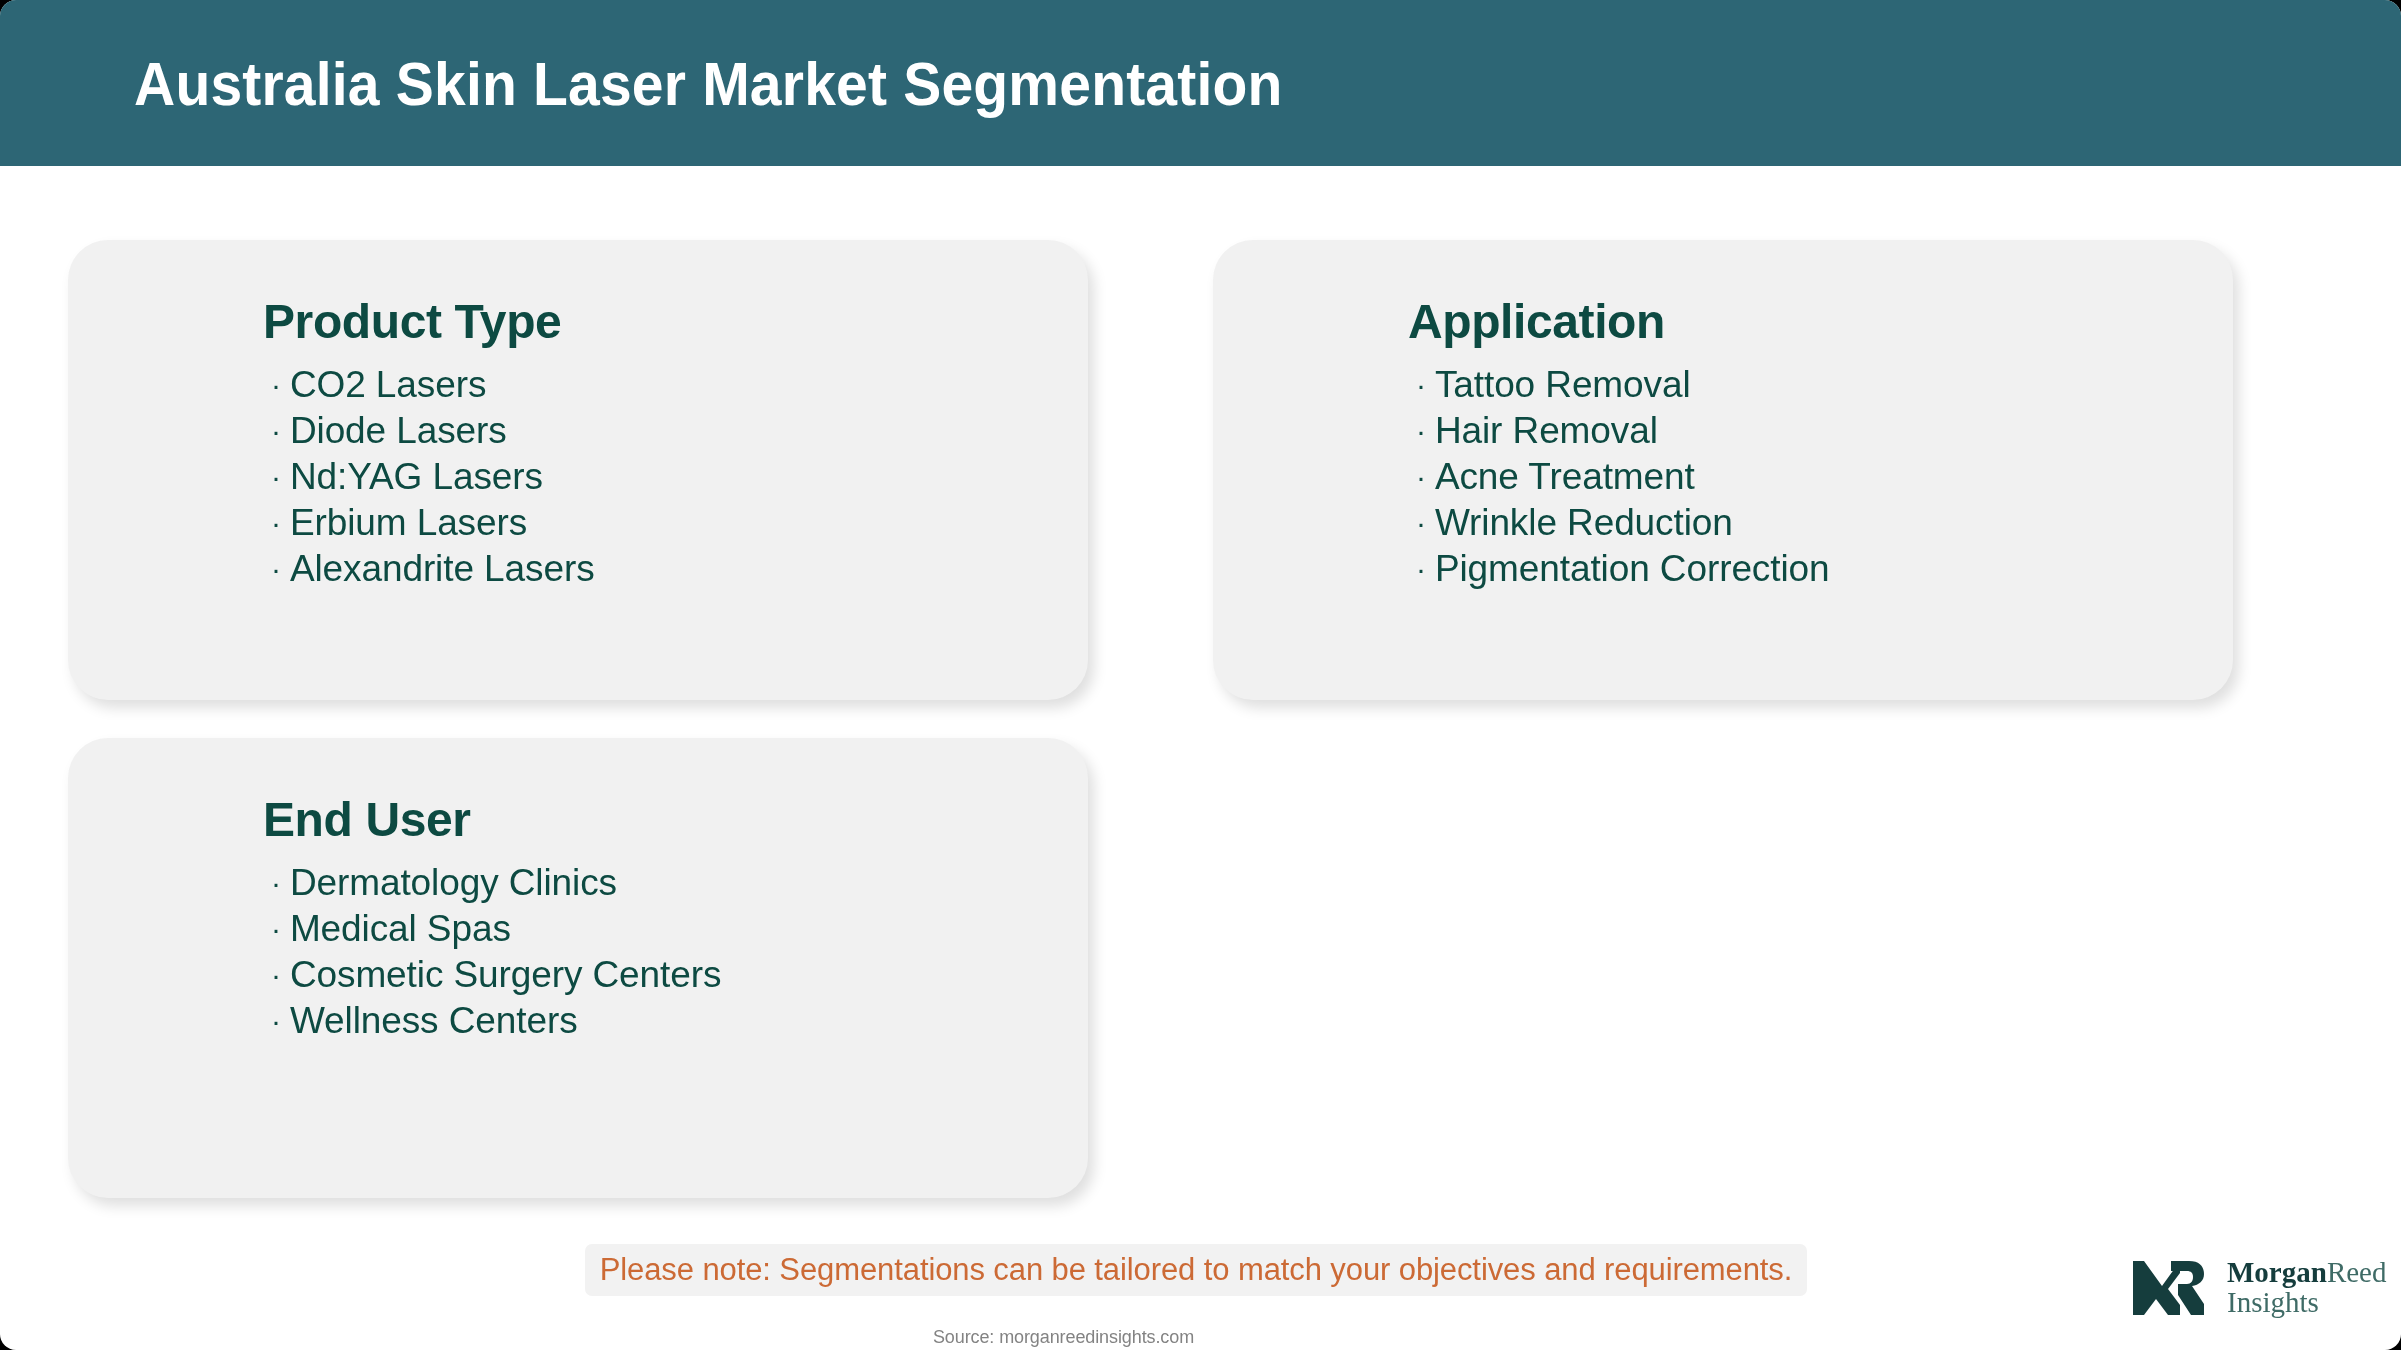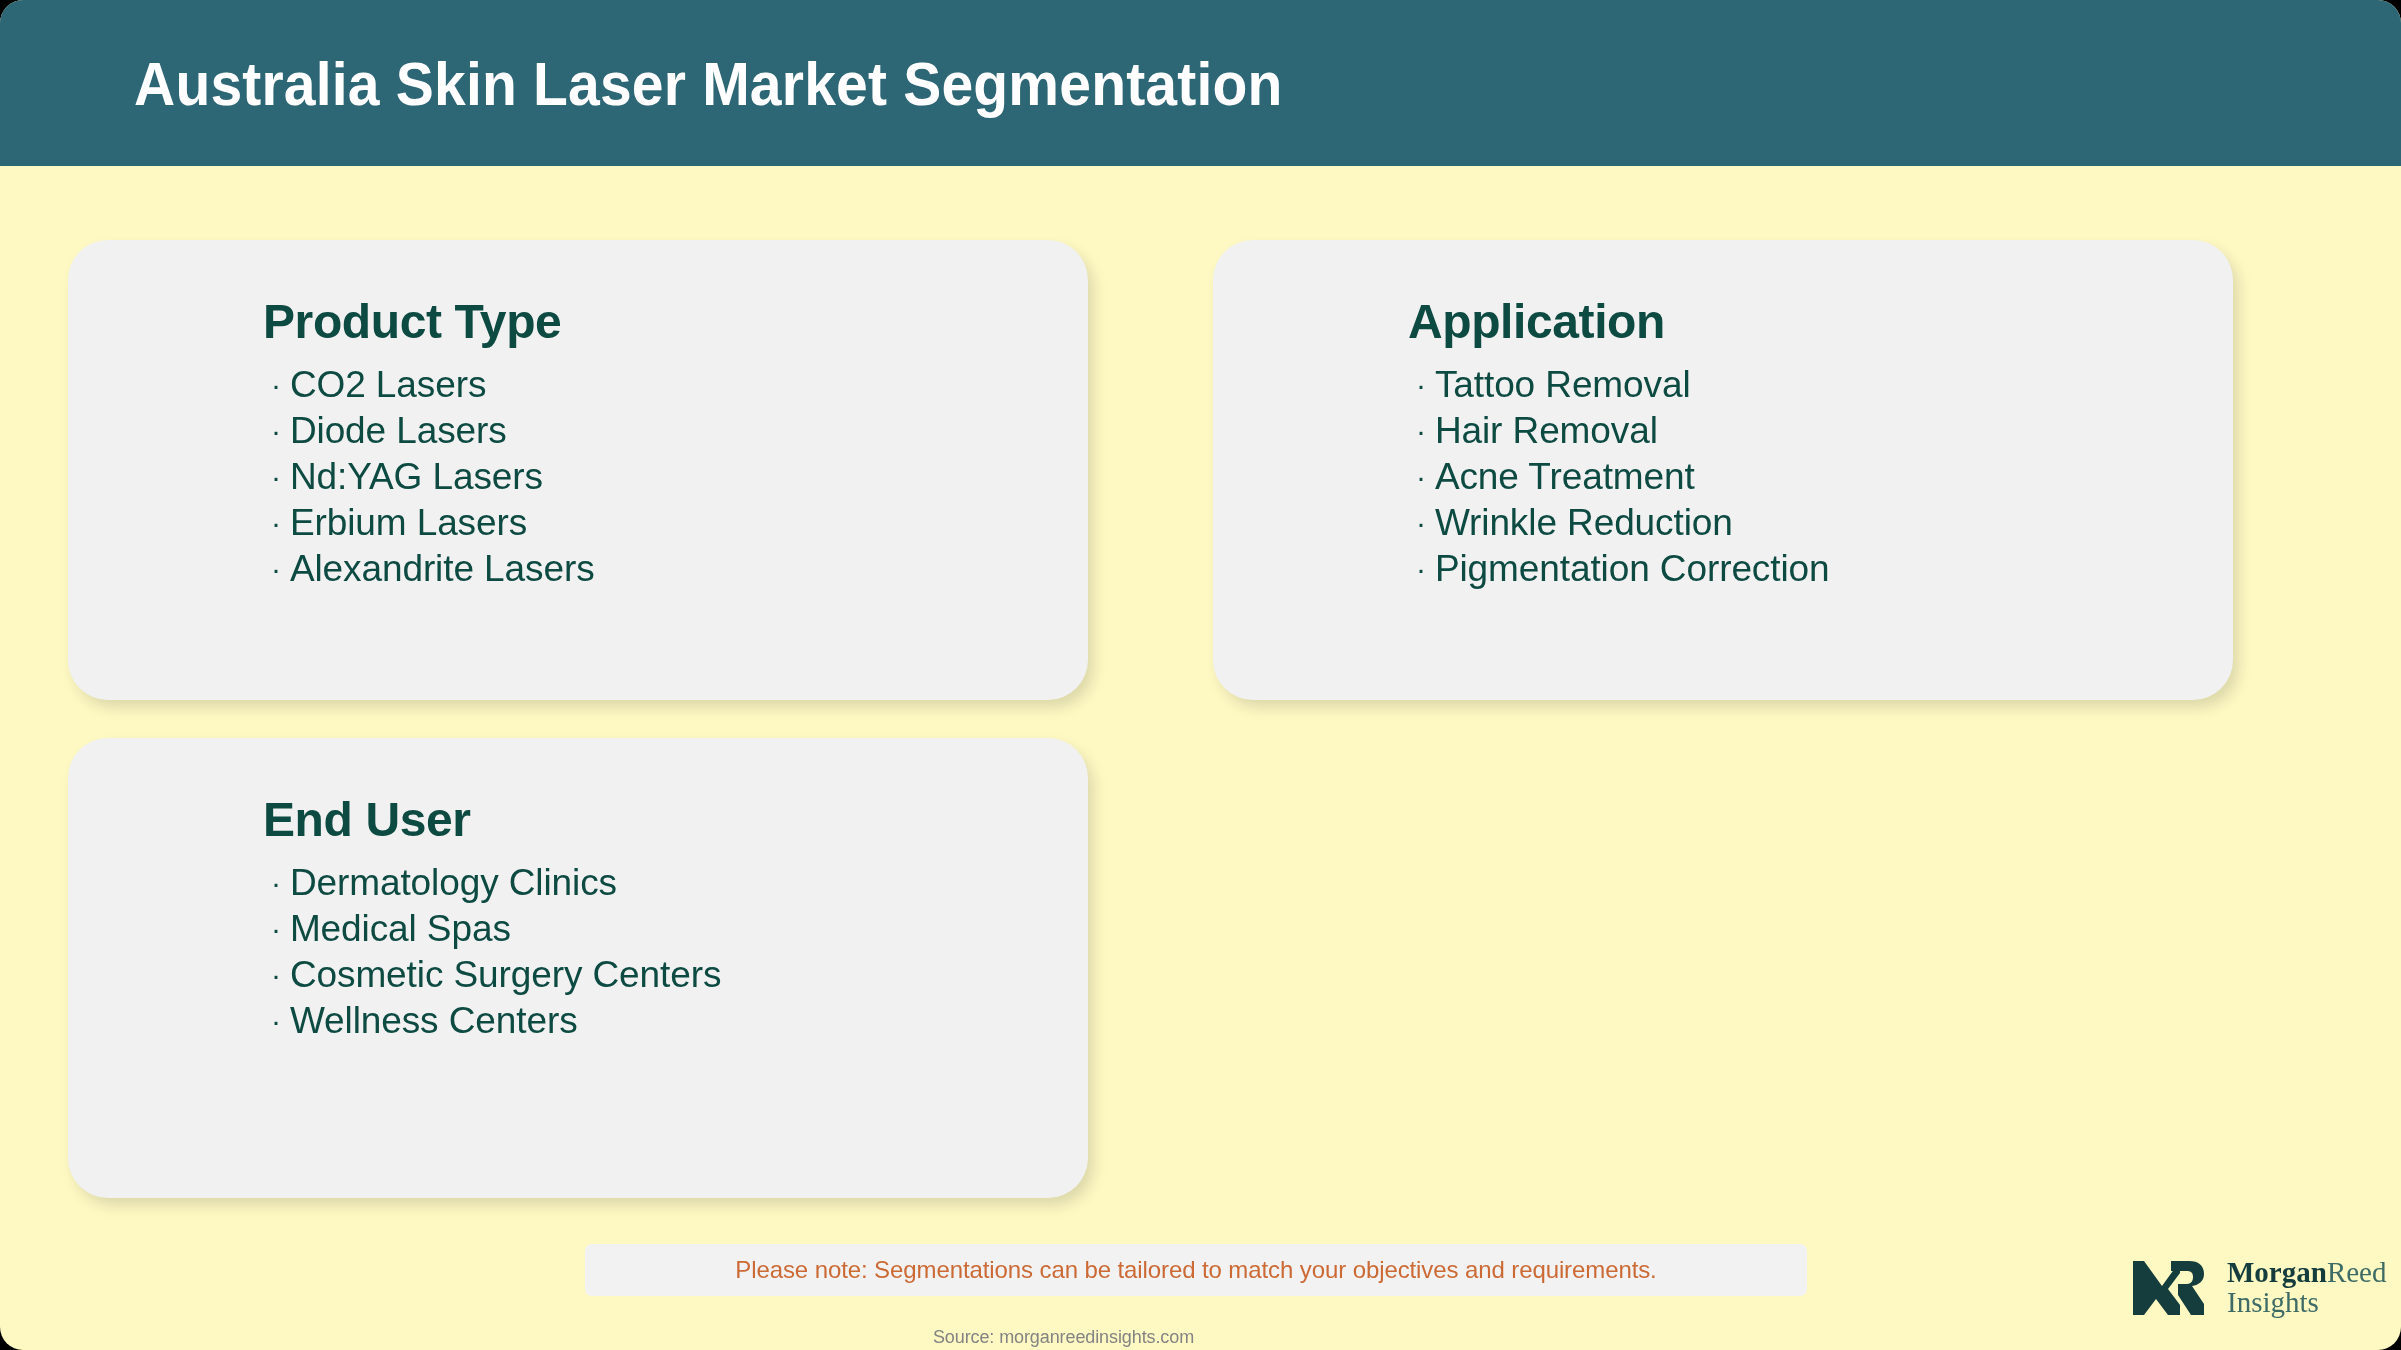--- a/index.html
+++ b/index.html
@@ -11,22 +11,22 @@
     width: 2401px;
     height: 1350px;
     overflow: hidden;
     font-family: "Liberation Sans", sans-serif;
   }
 
   .canvas {
     position: relative;
     width: 2401px;
     height: 1350px;
-    background: #fef9c3;
-    border-radius: 23px;
+    background: #ffffff;
+    border-radius: 16px;
     overflow: hidden;
     box-sizing: border-box;
   }
 
   
   .header {
     position: absolute;
     left: 0;
     top: 0;
     width: 2401px;
@@ -110,21 +110,21 @@
     height: 52px;
     background: #f2f2f2;
     border-radius: 7px;
     display: flex;
     align-items: center;
     justify-content: center;
     box-sizing: border-box;
   }
   .note-text {
     color: #cc6a35;
-    font-size: 24px;
+    font-size: 31px;
     white-space: nowrap;
     letter-spacing: -0.1px;
   }
   .source-text {
     position: absolute;
     left: 0;
     top: 1327px;
     width: 2127px;
     text-align: center;
     color: #838383;

